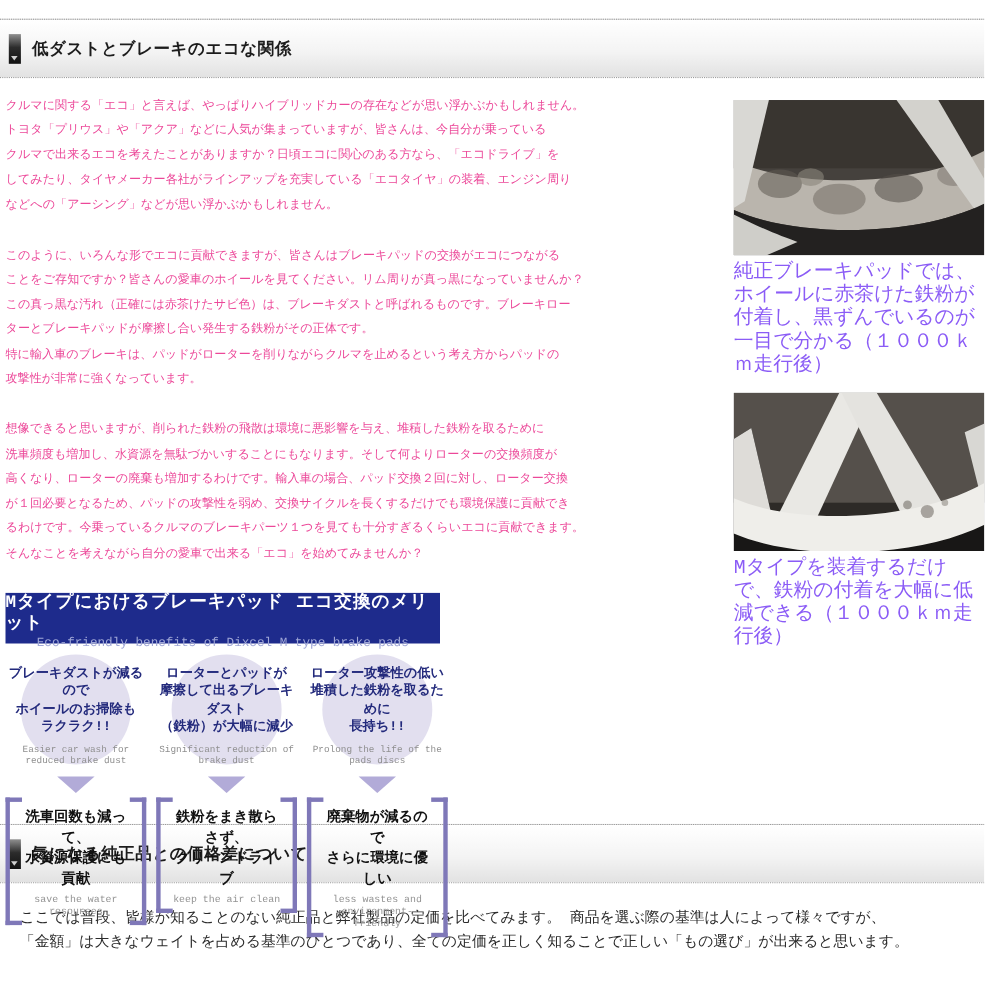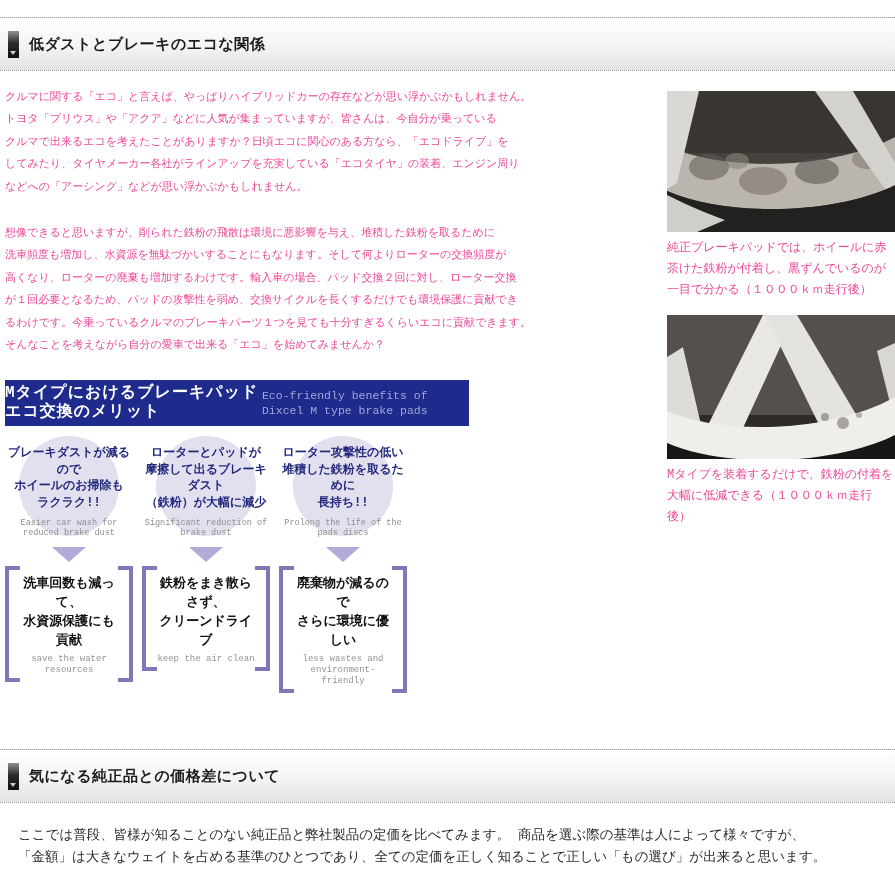--- a/index.html
+++ b/index.html
@@ -27,22 +27,22 @@
   }
   .band-title{margin:0 0 0 10px;font-size:15px;font-weight:bold;color:#1c1c1c;letter-spacing:.5px;}
   
   .text-col{position:absolute;left:5px;top:86px;width:656px;}
   .text-col p{
     margin:0 0 24px 0;font-size:11px;line-height:22.4px;color:#ec4899;
     white-space:pre-line;
   }
   
   .banner{
-    width:464px;height:46px;background:#1e2b8c;color:#fff;
-    display:flex;align-items:center;justify-content:center;
+    width:395px;height:46px;background:#1e2b8c;color:#fff;
+    display:flex;flex-direction:column;align-items:center;
     margin:0 0 4px 0;
   }
   .banner-title{font-size:16px;font-weight:bold;letter-spacing:1px;line-height:19px;}
   .banner-subtitle{font-size:11.5px;color:#9fa6d6;line-height:15px;}
   
   .benefits{width:402px;display:flex;gap:9px;margin-top:2px;}
   .benefit-col{position:relative;width:128px;display:flex;flex-direction:column;align-items:center;}
   .benefit-circle{
     position:absolute;top:6px;left:50%;transform:translateX(-50%);
     width:100px;height:100px;border-radius:50%;background:#e2dfef;z-index:0;
@@ -72,21 +72,21 @@
   .bracket-box::after{
     content:"";position:absolute;right:0;top:0;bottom:0;width:11px;
     border:4px solid #7f78b8;border-left:none;
   }
   .box-jp{font-size:13px;font-weight:bold;color:#111;line-height:19px;text-align:center;white-space:pre-line;}
   .box-en{font-size:9px;color:#939393;line-height:11px;text-align:center;margin-top:4px;white-space:pre-line;}
   
   .photo-col{position:absolute;left:667px;top:91px;width:228px;}
   .photo{display:block;width:228px;}
   .photo-caption{
-    margin:6px 0 14px 0;font-size:12px;line-height:21px;color:#ec4899;
+    margin:6px 0 14px 0;font-size:18px;line-height:21px;color:#8b5cf6;
   }
   
   .bottom-text{
     position:absolute;left:18px;top:811px;width:862px;
     font-size:13.5px;line-height:22px;color:#2b2b2b;white-space:pre-line;
   }
 </style>
 </head>
 <body>
 
@@ -96,20 +96,26 @@
     <span class="bullet-icon"></span>
     <h2 class="band-title">低ダストとブレーキのエコな関係</h2>
   </div>
 
   <div class="text-col">
     <p>クルマに関する「エコ」と言えば、やっぱりハイブリッドカーの存在などが思い浮かぶかもしれません。
 トヨタ「プリウス」や「アクア」などに人気が集まっていますが、皆さんは、今自分が乗っている
 クルマで出来るエコを考えたことがありますか？日頃エコに関心のある方なら、「エコドライブ」を
 してみたり、タイヤメーカー各社がラインアップを充実している「エコタイヤ」の装着、エンジン周り
 などへの「アーシング」などが思い浮かぶかもしれません。</p>
+    <p>このように、いろんな形でエコに貢献できますが、皆さんはブレーキパッドの交換がエコにつながる
+ことをご存知ですか？皆さんの愛車のホイールを見てください。リム周りが真っ黒になっていませんか？
+この真っ黒な汚れ（正確には赤茶けたサビ色）は、ブレーキダストと呼ばれるものです。ブレーキロー
+ターとブレーキパッドが摩擦し合い発生する鉄粉がその正体です。
+特に輸入車のブレーキは、パッドがローターを削りながらクルマを止めるという考え方からパッドの
+攻撃性が非常に強くなっています。</p>
     <p>想像できると思いますが、削られた鉄粉の飛散は環境に悪影響を与え、堆積した鉄粉を取るために
 洗車頻度も増加し、水資源を無駄づかいすることにもなります。そして何よりローターの交換頻度が
 高くなり、ローターの廃棄も増加するわけです。輸入車の場合、パッド交換２回に対し、ローター交換
 が１回必要となるため、パッドの攻撃性を弱め、交換サイクルを長くするだけでも環境保護に貢献でき
 るわけです。今乗っているクルマのブレーキパーツ１つを見ても十分すぎるくらいエコに貢献できます。
 そんなことを考えながら自分の愛車で出来る「エコ」を始めてみませんか？</p>
 
     <div class="banner">
       <div class="banner-title">Mタイプにおけるブレーキパッド エコ交換のメリット</div>
       <div class="banner-subtitle">Eco-friendly benefits of Dixcel M type brake pads</div>

